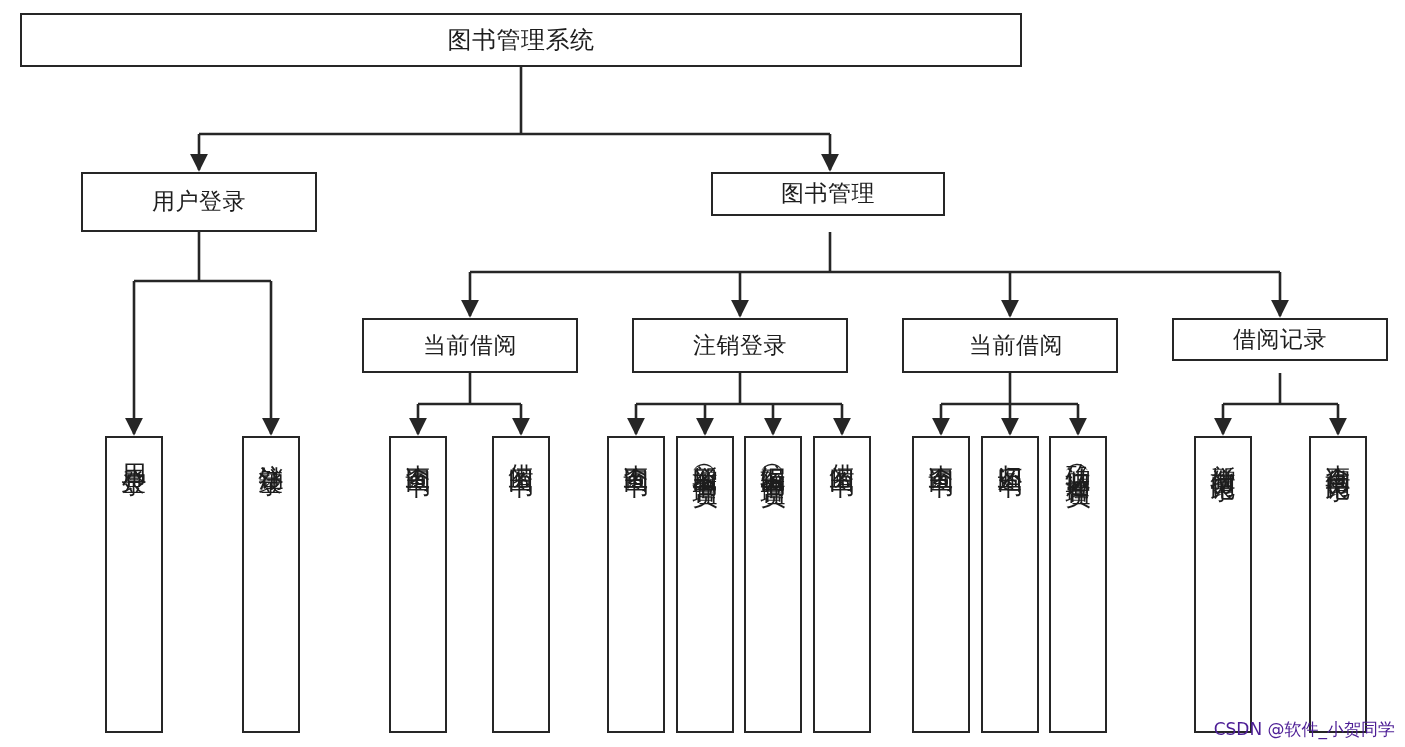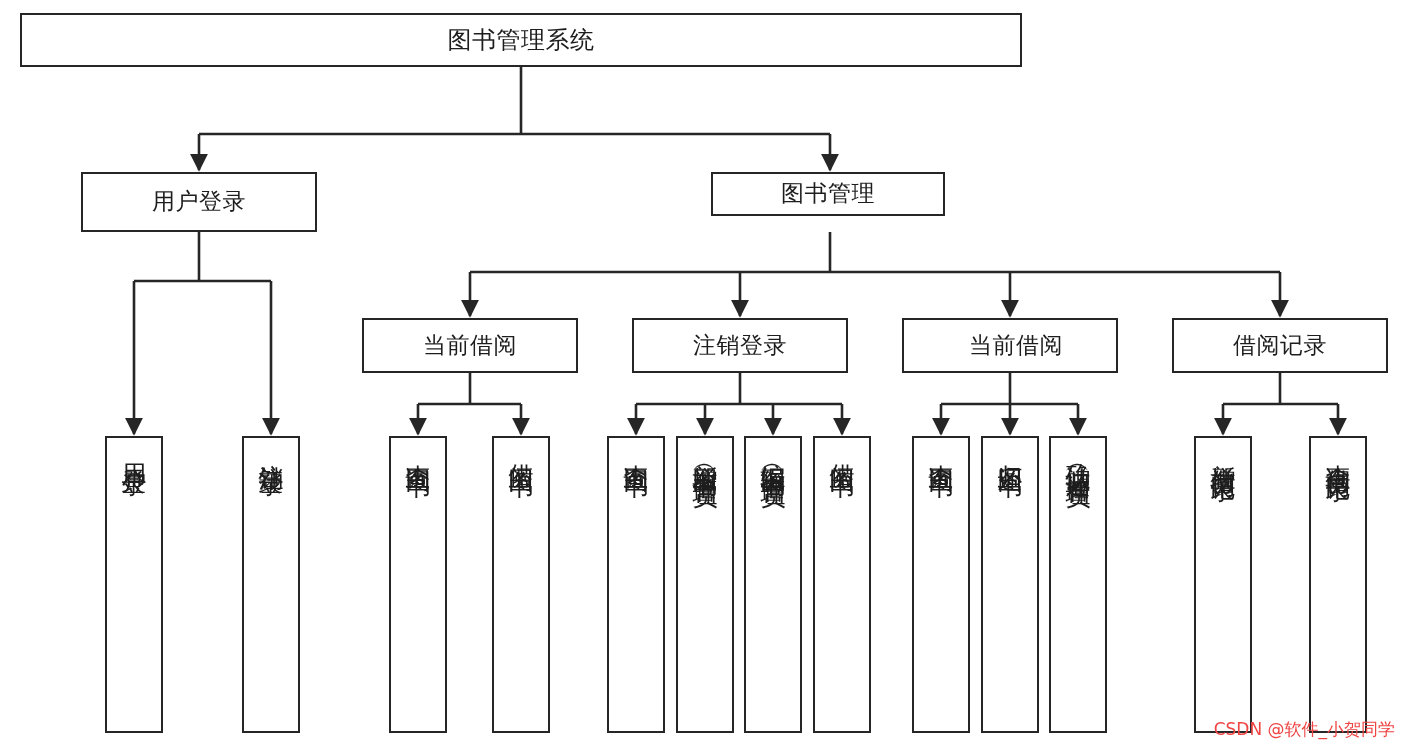--- a/index.html
+++ b/index.html
@@ -58,21 +58,21 @@
     line-height: 1;
   }
   .node.level-0 .node-label { font-size: 24px; }
   .node.level-1 .node-label { font-size: 23px; }
   .node.level-2 .node-label { font-size: 23px; }
   #watermark {
     position: absolute;
     right: 10px;
     bottom: 6px;
     font-size: 17px;
-    color: #ef4444;
+    color: #4c1d95;
     z-index: 6;
     white-space: pre;
     pointer-events: none;
   }
 </style>
 </head>
 <body>
 
 <div id="diagram-root">
 
@@ -140,21 +140,21 @@
 
   <div class="node horizontal level-2" style="left:362px; top:318px; width:216px; height:55px;">
     <span class="node-label">当前借阅</span>
   </div>
   <div class="node horizontal level-2" style="left:632px; top:318px; width:216px; height:55px;">
     <span class="node-label">注销登录</span>
   </div>
   <div class="node horizontal level-2" style="left:902px; top:318px; width:216px; height:55px;padding-left:12px;">
     <span class="node-label">当前借阅</span>
   </div>
-  <div class="node horizontal level-2" style="left:1172px; top:318px; width:216px; height:55px;">
+  <div class="node horizontal level-2" style="left:1172px; top:318px; width:216px; height:43px;">
     <span class="node-label">借阅记录</span>
   </div>
 
   <div class="node vertical leaf" style="left:105px; top:436px; width:58px; height:297px;">
     <span class="node-label">用户登录</span>
   </div>
   <div class="node vertical leaf" style="left:242px; top:436px; width:58px; height:297px;">
     <span class="node-label">注销登录</span>
   </div>
 

